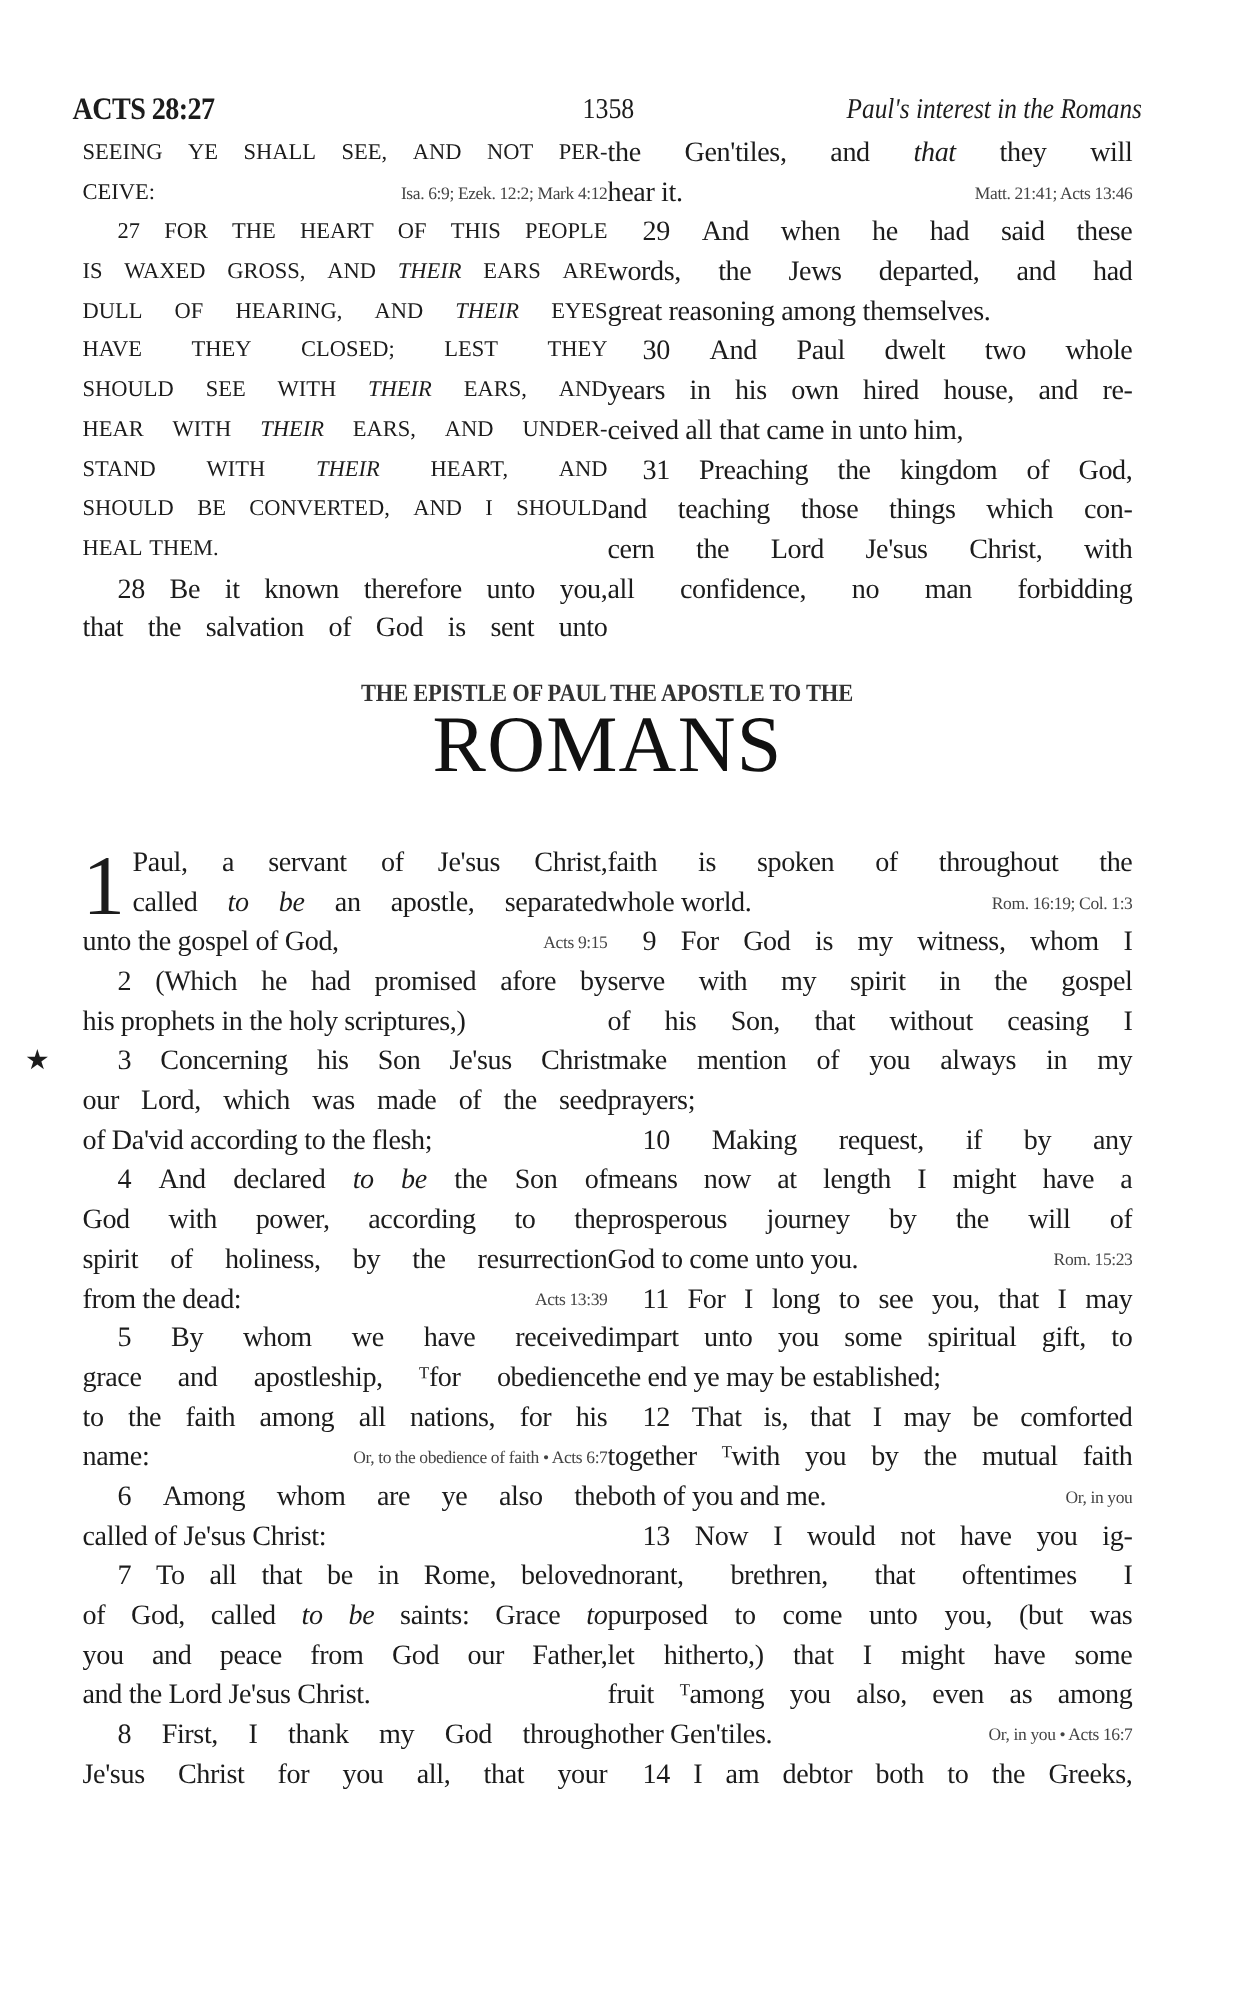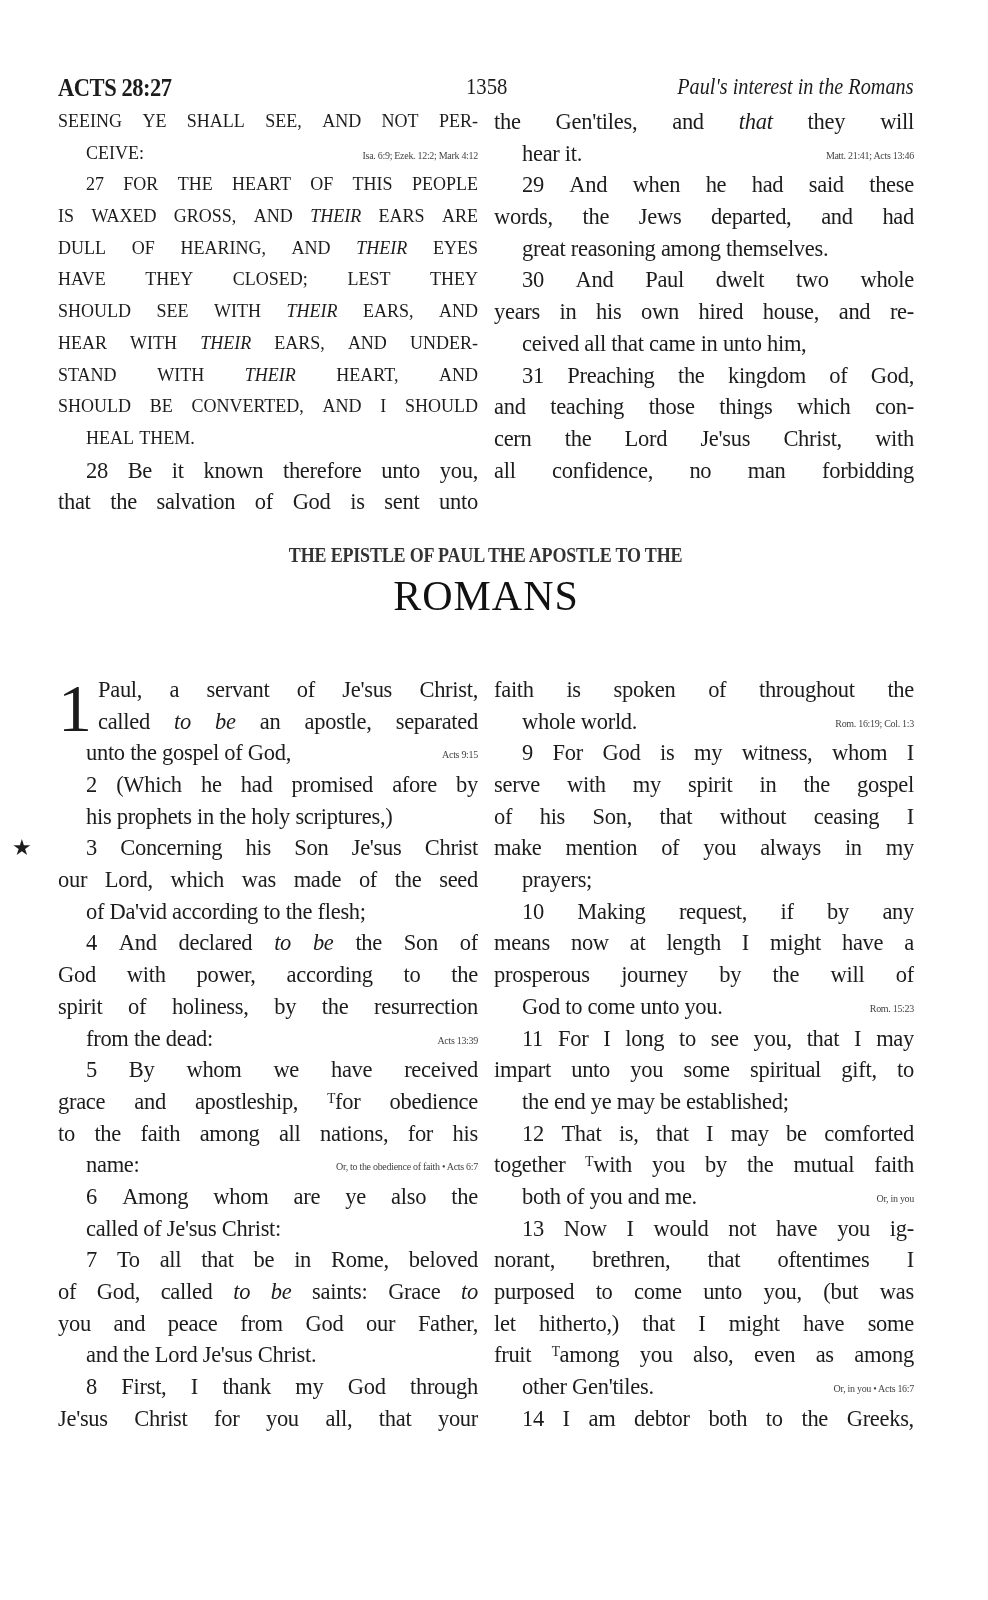--- a/index.html
+++ b/index.html
@@ -3,32 +3,32 @@
 <meta charset="utf-8">
 <style>
   html, body { margin: 0; padding: 0; background: #ffffff; }
   body { width: 988px; height: 1600px; position: relative; overflow: hidden;
          font-family: "Liberation Serif", "DejaVu Serif", serif; color: #1c1c1c; }
   .page { position: absolute; left: 58px; top: 70px; width: 856px; }
   .running-head { position: relative; height: 36px; }
   .rh-left { position: absolute; left: 0; top: 4px; font-weight: bold; font-size: 25px; letter-spacing: -0.5px; transform: scaleX(0.9); transform-origin: left; }
   .rh-center { position: absolute; left: 408px; top: 4px; font-size: 23px; transform: scaleX(0.9); transform-origin: left; }
   .rh-right { position: absolute; right: 0; top: 4px; font-style: italic; font-size: 23px; transform: scaleX(0.88); transform-origin: right; }
-  .cols { display: flex; justify-content: space-between; }
+  .cols { display: flex; justify-content: center; }
   .col { width: 420px; }
   .line { display: flex; justify-content: space-between; font-size: 22.5px; line-height: 31.7px; height: 31.7px; white-space: nowrap; overflow: hidden; letter-spacing: -0.3px; }
   .line.indent { padding-left: 28px; }
-  .line.last { justify-content: flex-start; margin-left: 28px; }
+  .line.last { justify-content: flex-start; }
   .line span { display: inline-block; }
   .sc { font-size: 18px; letter-spacing: 0; }
-  .ref { font-size: 10px; color: #444; align-self: center; margin-left: auto; padding-top: 4px; }
+  .ref { font-size: 14px; color: #444; align-self: center; margin-left: auto; padding-top: 4px; }
   .it { font-style: italic; }
   .title-block { text-align: center; margin-top: 26px; height: 130px; }
   .epistle { font-size: 20px; letter-spacing: -0.2px; color: #333; font-weight: bold; transform: scaleX(0.9); display: inline-block; }
-  .romans { font-size: 42px; letter-spacing: 1px; line-height: 58px; color: #111; }
+  .romans { font-size: 64px; letter-spacing: 1px; line-height: 58px; color: #111; }
   .dropcap-wrap { position: relative; }
   .dropcap { position: absolute; left: 0; top: 4px; font-size: 68px; line-height: 60px; font-weight: normal; }
   .line.cap { padding-left: 40px; }
   .star { position: absolute; left: 22px; font-size: 22px; }
 </style>
 </head>
 <body>
 
 <div class="page">
   <div class="running-head">

